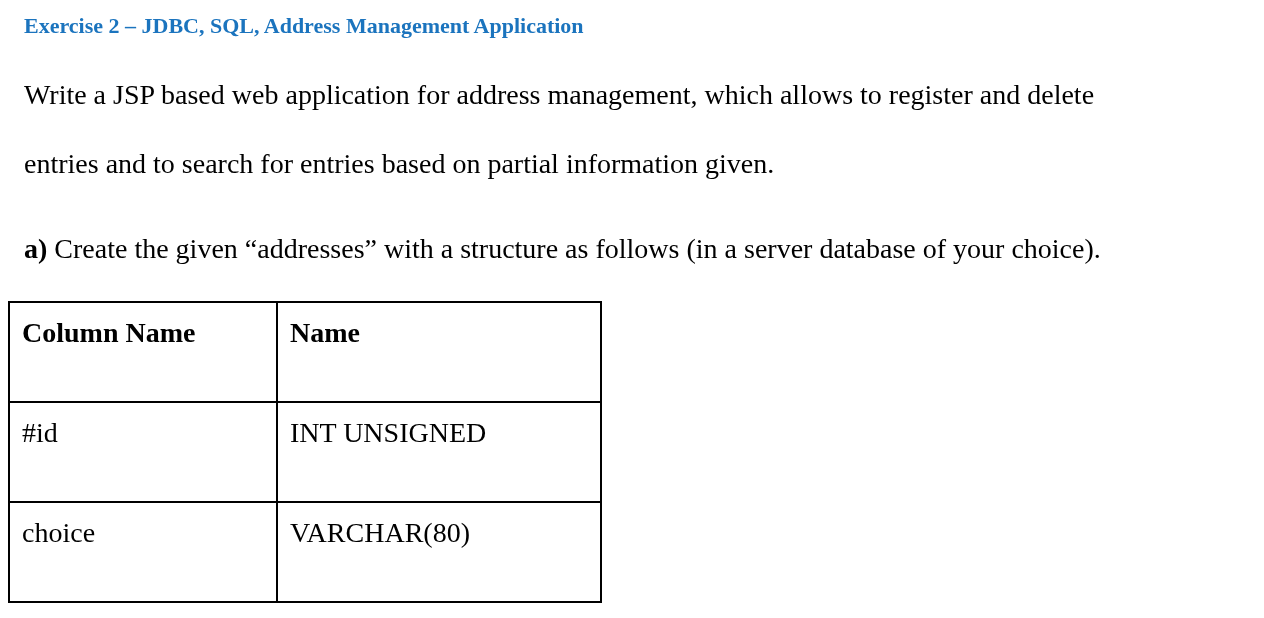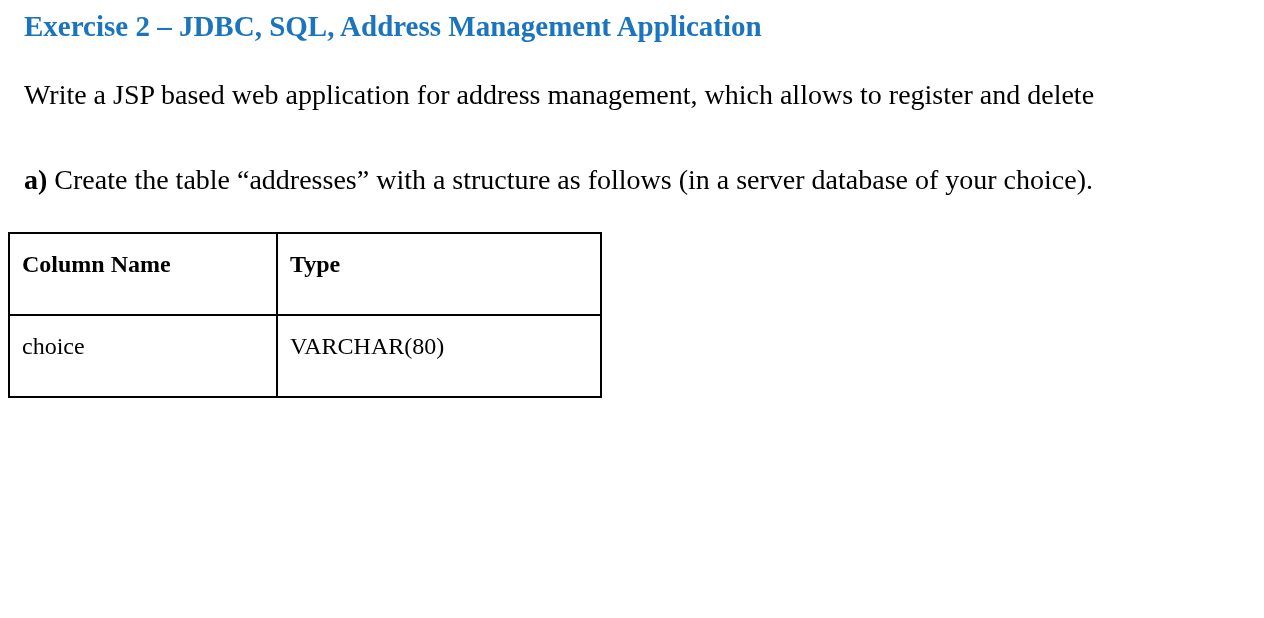--- a/index.html
+++ b/index.html
@@ -9,21 +9,21 @@
   }
   body {
     width: 1264px;
     height: 618px;
     overflow: hidden;
     font-family: "Liberation Serif", "DejaVu Serif", serif;
     color: #000000;
   }
   .heading {
     margin: 8px 0 0 24px;
-    font-size: 29px;
+    font-size: 22px;
     line-height: 36px;
     font-weight: bold;
     color: #1B74BE;
   }
   .intro {
     margin: 26px 0 0 24px;
     font-size: 28px;
     line-height: 37px;
   }
   .intro .line {
@@ -44,57 +44,62 @@
     table-layout: fixed;
     margin: 34px 0 0 8px;
     width: 592px;
   }
   table.schema col.c1 { width: 268px; }
   table.schema col.c2 { width: 324px; }
   table.schema th,
   table.schema td {
     border: 2px solid #000000;
     box-sizing: border-box;
-    height: 82px;
+    height: 100px;
     vertical-align: top;
     text-align: left;
     padding: 14px 12px 0 12px;
-    font-size: 24px;
+    font-size: 28px;
     line-height: 32px;
     font-weight: normal;
   }
   table.schema th {
     font-weight: bold;
   }
 </style>
 </head>
 <body>
 
 <div>
 
   <h1 class="heading">Exercise 2 – JDBC, SQL, Address Management Application</h1>
 
   <div class="intro">
     <div class="line">Write a JSP based web application for address management, which allows to register and delete</div>
+    <div class="line">entries and to search for entries based on partial information given.</div>
   </div>
 
-  <div class="task"><span class="task-label">a)</span><span> Create the table “addresses” with a structure as follows (in a server database of your choice).</span></div>
+  <div class="task"><span class="task-label">a)</span><span> Create the given “addresses” with a structure as follows (in a server database of your choice).</span></div>
 
   <table class="schema">
     <colgroup>
       <col class="c1">
       <col class="c2">
     </colgroup>
     <thead>
       <tr>
         <th>Column Name</th>
-        <th>Type</th>
+        <th>Name</th>
       </tr>
     </thead>
     <tbody>
+      <tr>
+        <td>#id</td>
+        <td>INT UNSIGNED</td>
+      </tr>
       <tr>
         <td>choice</td>
         <td>VARCHAR(80)</td>
       </tr>
     </tbody>
   </table>
 
 </div>
 
 </body></html>

